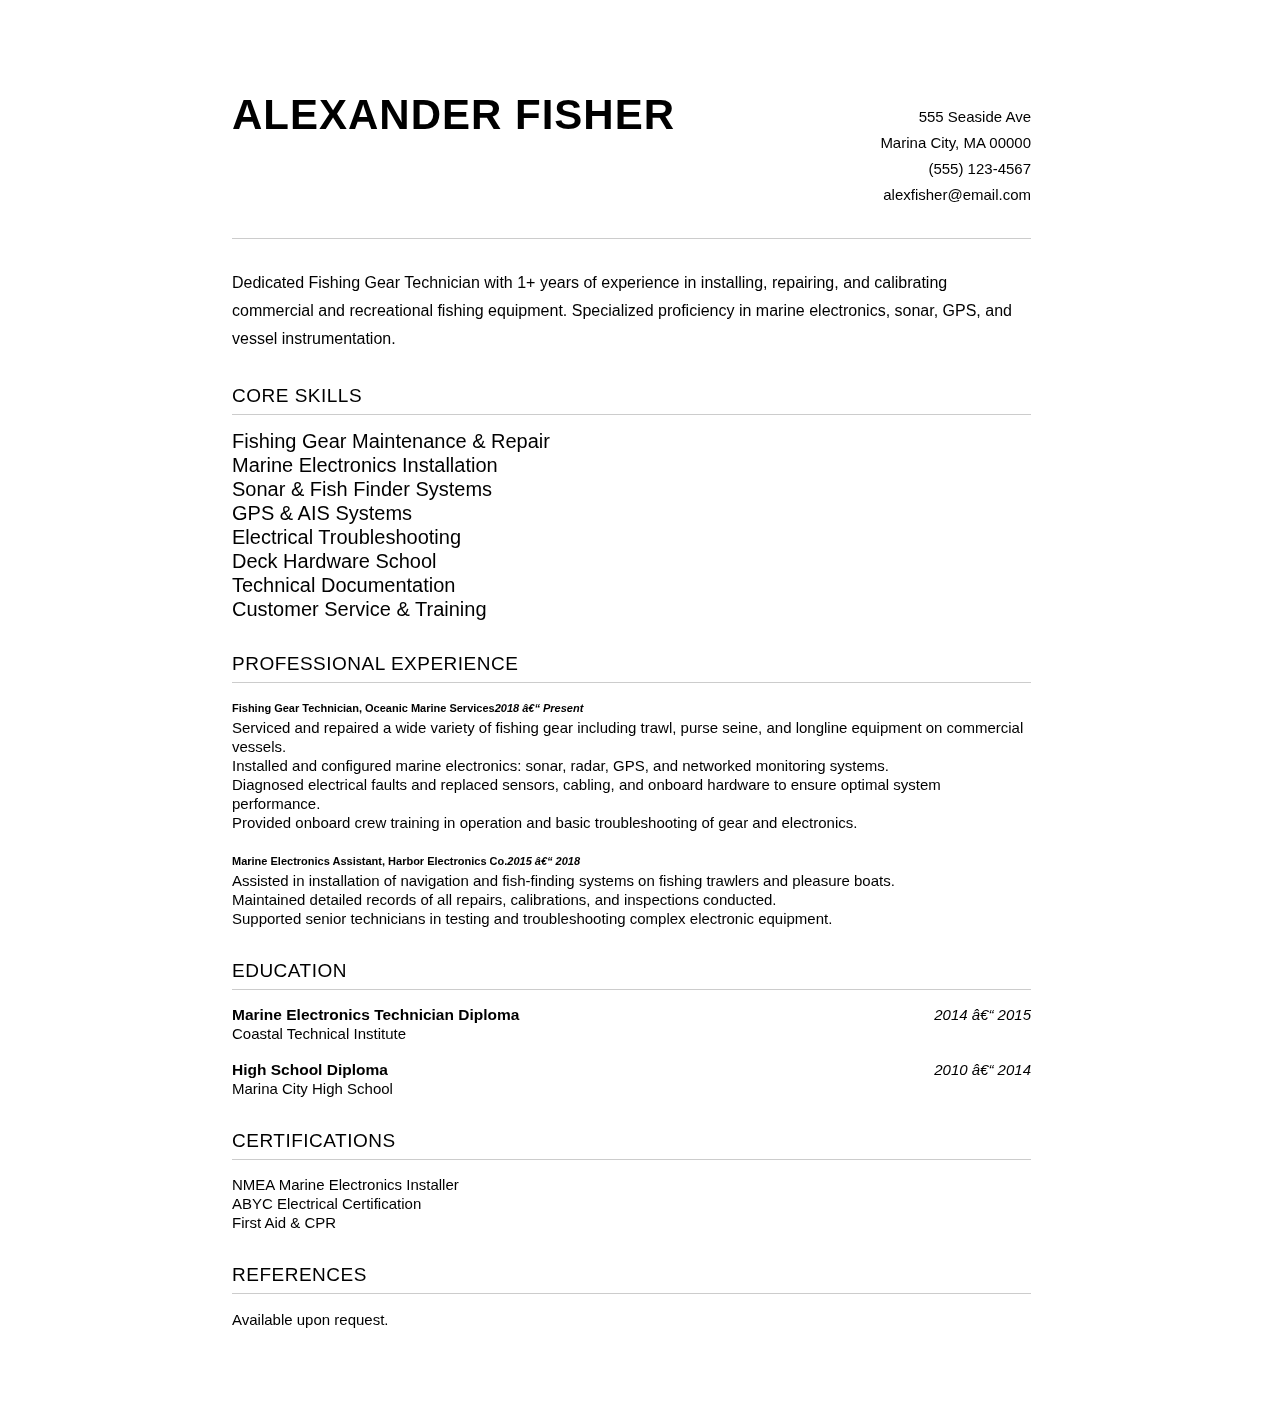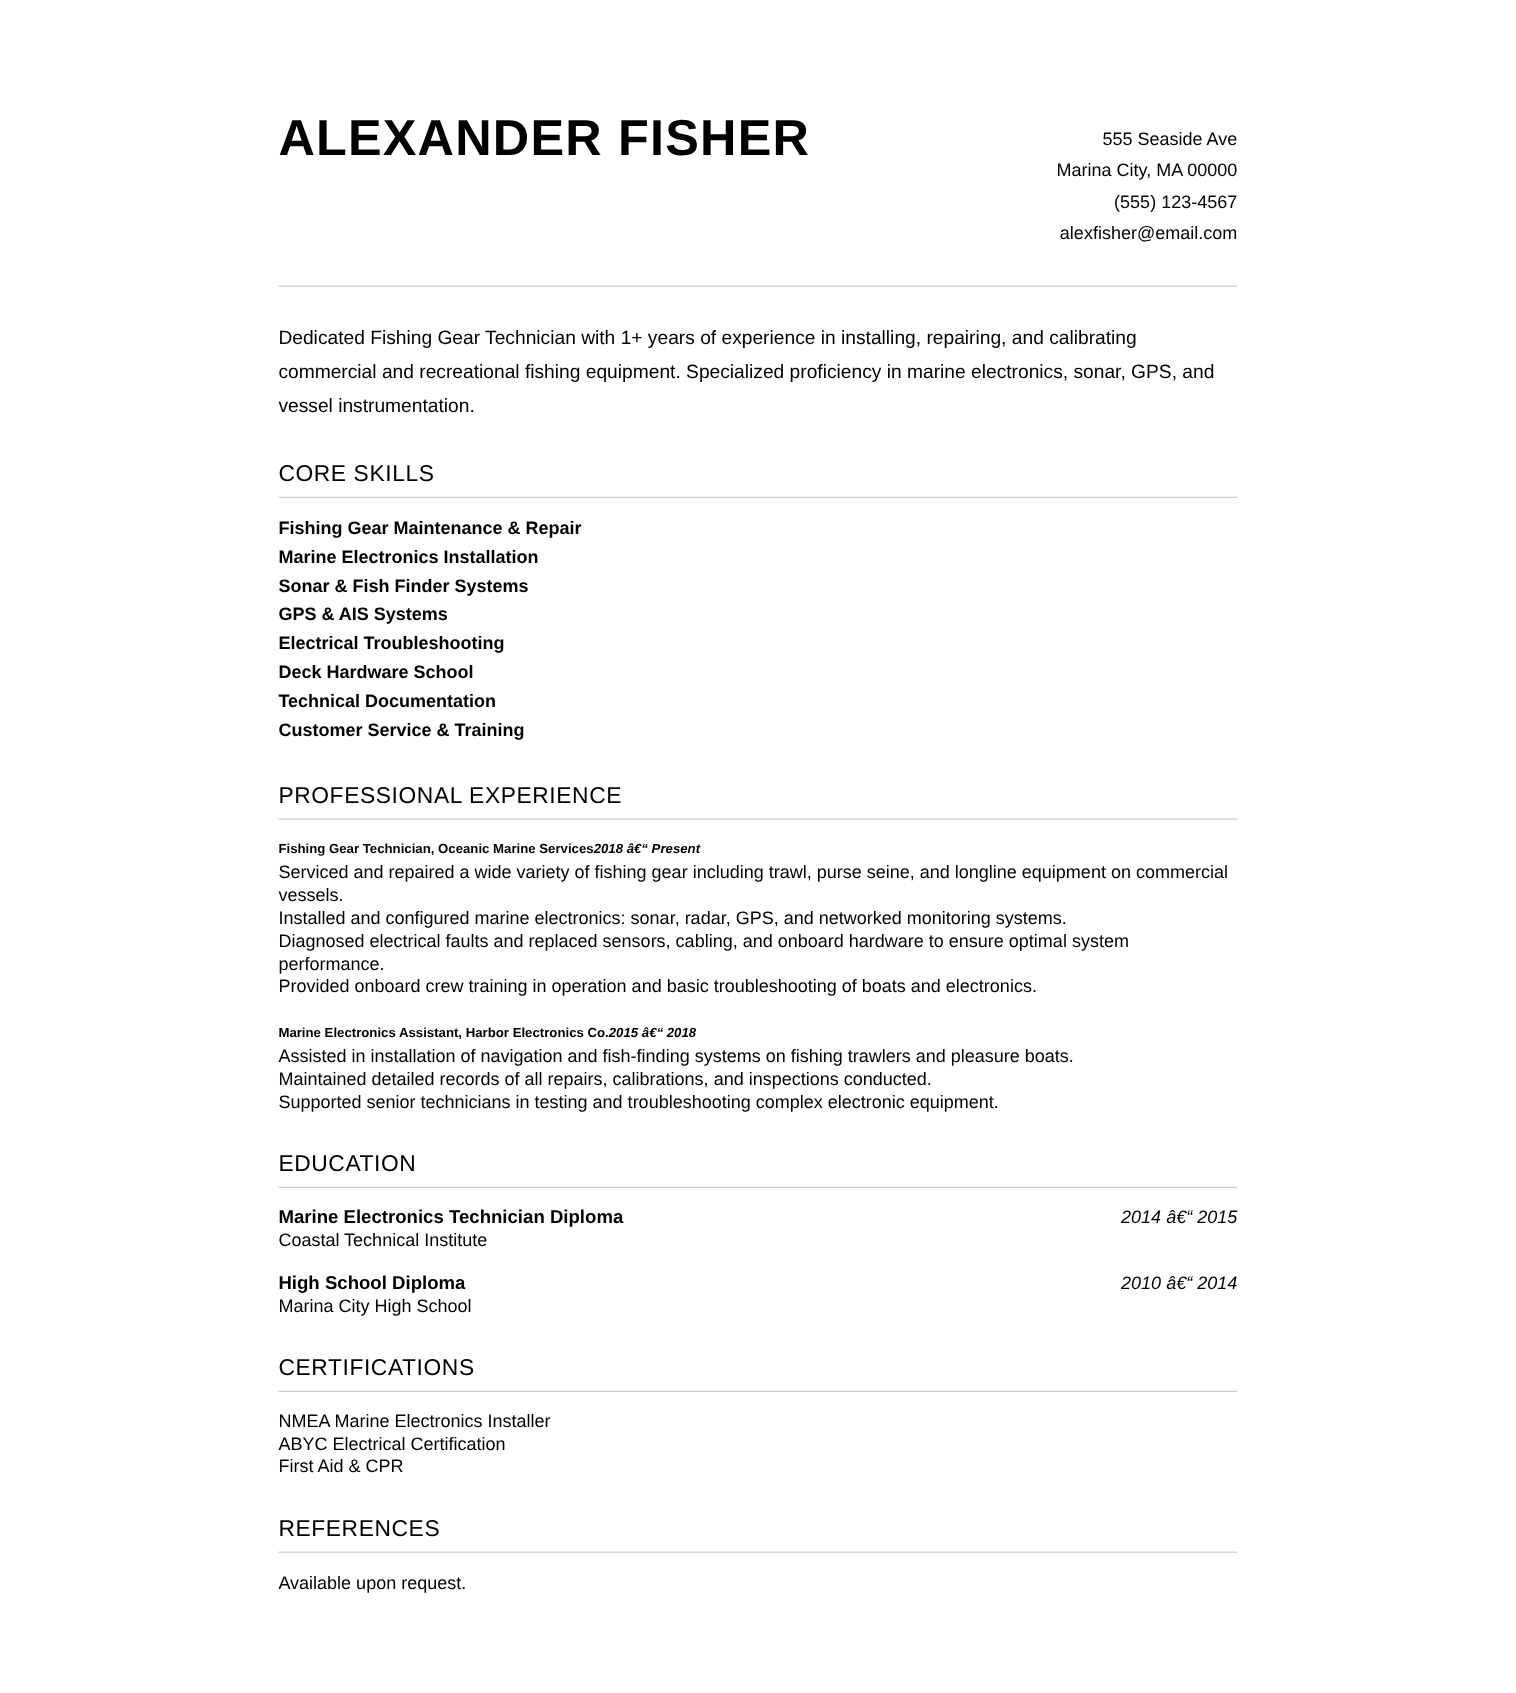--- a/index.html
+++ b/index.html
@@ -53,21 +53,21 @@
   h2.section-title {
     font-size: 19px;
     font-weight: 400;
     letter-spacing: 0.5px;
     margin: 32px 0 0 0;
     padding-bottom: 7px;
     border-bottom: 1px solid #cccccc;
   }
 
   
-  .skills-list { margin-top: 14px; font-size: 15px; line-height: 24px; font-weight: bold; }
+  .skills-list { margin-top: 14px; font-size: 20px; line-height: 24px; }
 
   
   .jobs { margin-top: 16px; }
   .job { margin-bottom: 20px; }
   .job-header {
     display: flex;
     justify-content: flex-start;
     align-items: baseline;
     font-size: 11px;
     line-height: 19px;
@@ -131,21 +131,21 @@
 
     <div class="job">
       <div class="job-header">
         <span class="job-title">Fishing Gear Technician, Oceanic Marine Services</span>
         <span class="job-dates">2018 â€“ Present</span>
       </div>
       <div class="job-bullets">
         <div>Serviced and repaired a wide variety of fishing gear including trawl, purse seine, and longline equipment on commercial vessels.</div>
         <div>Installed and configured marine electronics: sonar, radar, GPS, and networked monitoring systems.</div>
         <div>Diagnosed electrical faults and replaced sensors, cabling, and onboard hardware to ensure optimal system performance.</div>
-        <div>Provided onboard crew training in operation and basic troubleshooting of boats and electronics.</div>
+        <div>Provided onboard crew training in operation and basic troubleshooting of gear and electronics.</div>
       </div>
     </div>
 
     <div class="job">
       <div class="job-header">
         <span class="job-title">Marine Electronics Assistant, Harbor Electronics Co.</span>
         <span class="job-dates">2015 â€“ 2018</span>
       </div>
       <div class="job-bullets">
         <div>Assisted in installation of navigation and fish-finding systems on fishing trawlers and pleasure boats.</div>

